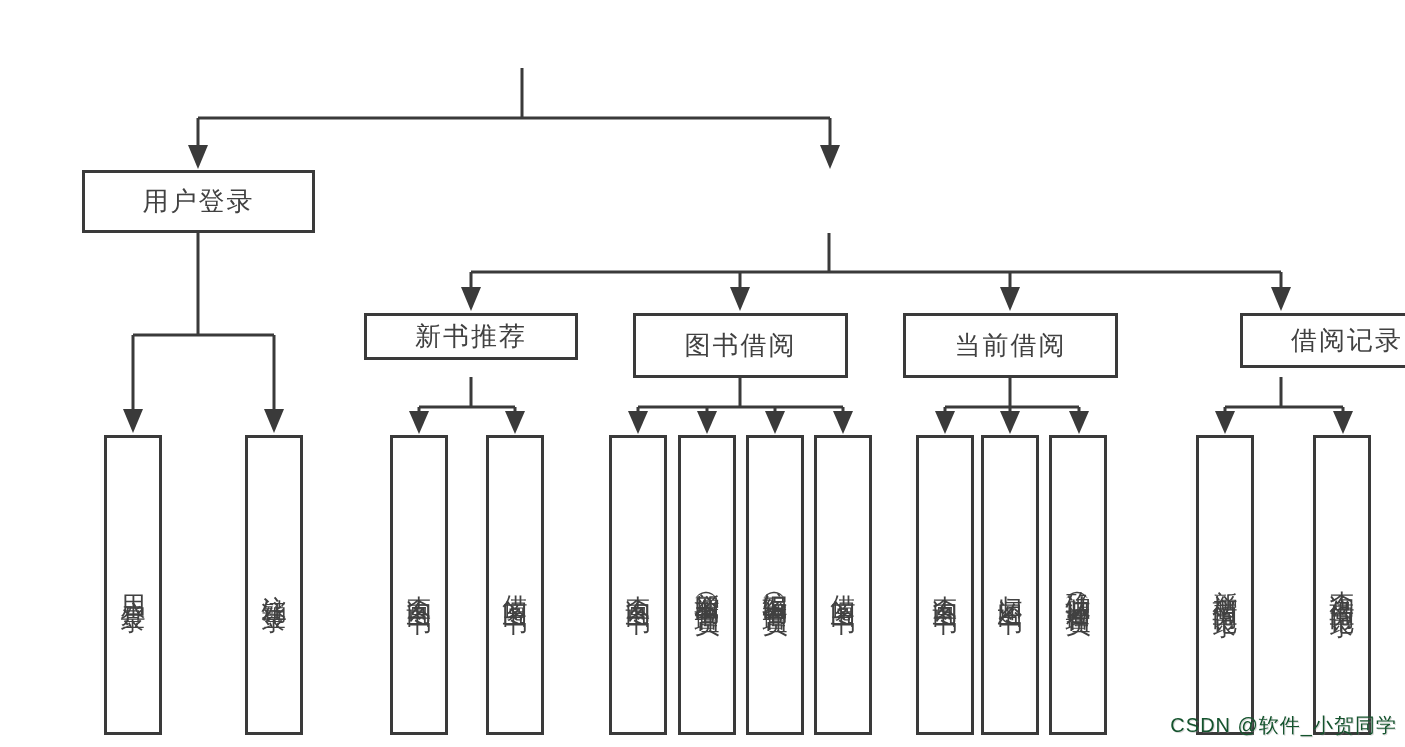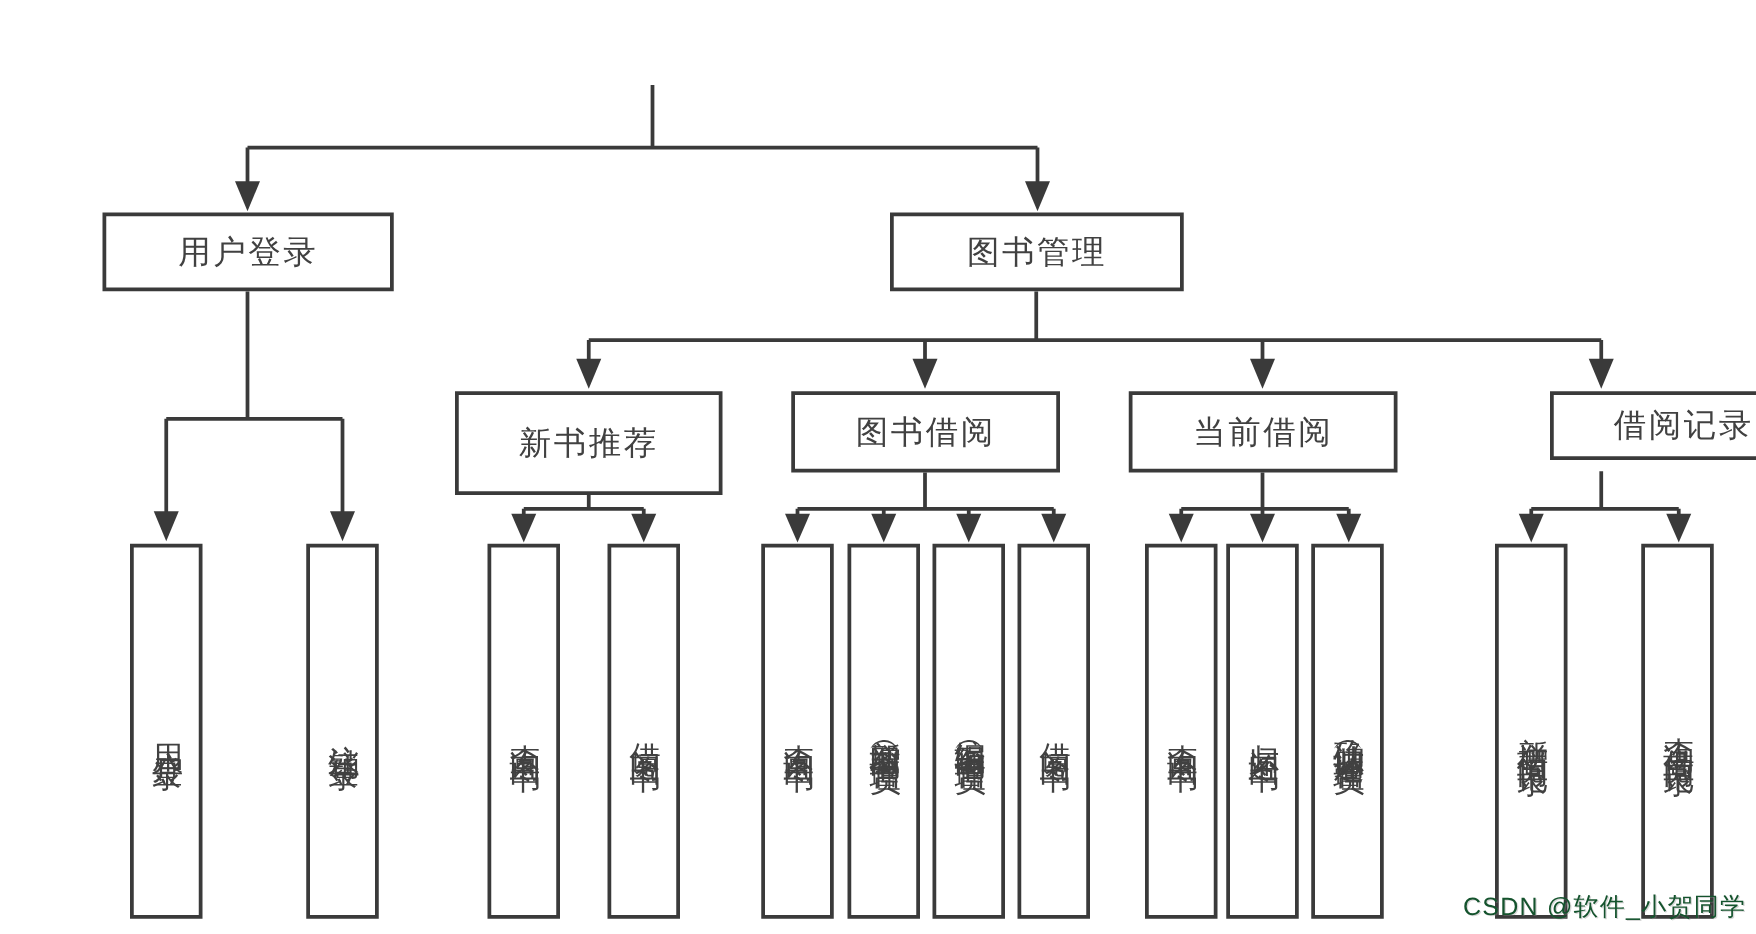--- a/index.html
+++ b/index.html
@@ -107,25 +107,22 @@
 
     <path d="M1281 377 V407 M1225 407 H1343 M1225 407 V413 M1343 407 V413"></path>
     <polygon points="1215,411 1235,411 1225,434"></polygon>
     <polygon points="1333,411 1353,411 1343,434"></polygon>
   </svg>
 
 
   <div class="node" style="left:82px; top:170px; width:233px; height:63px;">
     <span>用户登录</span>
   </div>
-  <div class="node" style="left:712px; top:170px; width:235px; height:63px;">
-    <span>图书管理</span>
-  </div>
 
-  <div class="node" style="left:364px; top:313px; width:214px; height:83px;">
+  <div class="node" style="left:364px; top:313px; width:214px; height:47px;">
     <span>新书推荐</span>
   </div>
   <div class="node" style="left:633px; top:313px; width:215px; height:65px;">
     <span>图书借阅</span>
   </div>
   <div class="node" style="left:903px; top:313px; width:215px; height:65px;">
     <span>当前借阅</span>
   </div>
   <div class="node" style="left:1240px; top:313px; width:214px; height:55px;">
     <span>借阅记录</span>

